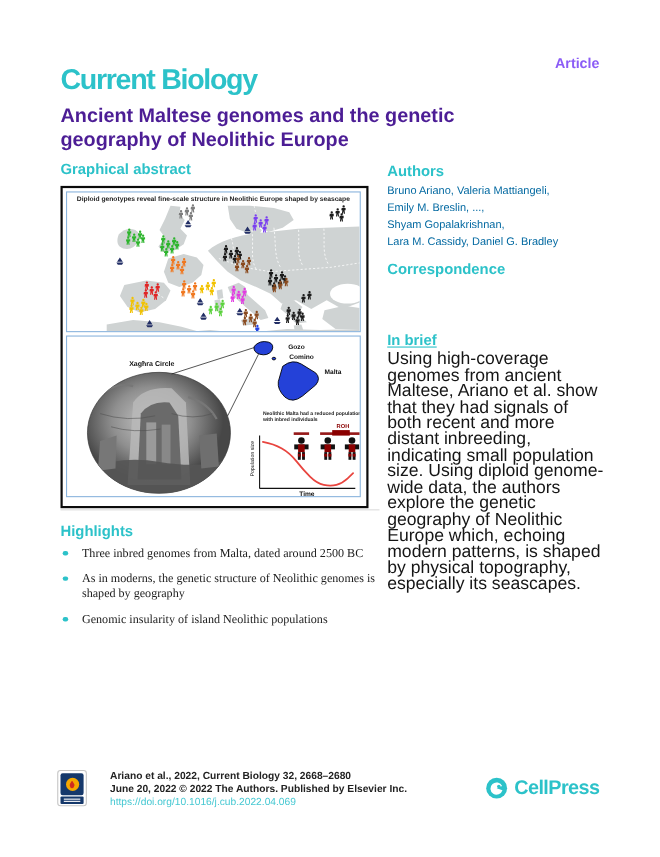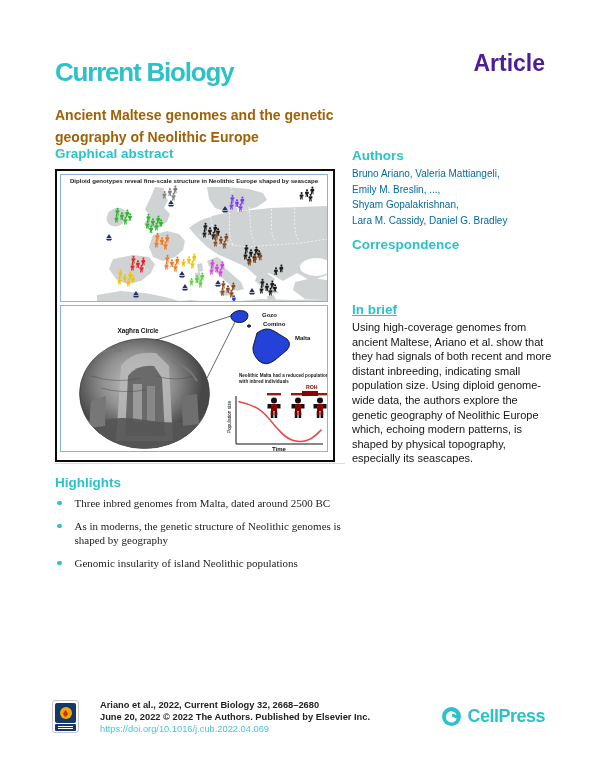--- a/index.html
+++ b/index.html
@@ -1,41 +1,41 @@
 <!DOCTYPE html>
 <html><head>
 <meta charset="utf-8">
 <style>
   html,body{margin:0;padding:0;background:#fff;}
   .page{position:relative;width:600px;height:779px;background:#ffffff;overflow:hidden;
         font-family:"Liberation Sans", sans-serif;color:#1a1a1a;}
-  .article-label{position:absolute;top:50px;right:55px;font-size:23px;font-weight:700;color:#4c1d95;}
+  .article-label{position:absolute;top:50px;right:55px;font-size:13px;font-weight:700;color:#8b5cf6;}
   .journal-logo{position:absolute;top:57px;left:55px;font-size:26px;font-weight:700;color:#2cc2c9;letter-spacing:-1.2px;text-align:center;}
-  .paper-title{position:absolute;top:104px;left:55px;width:500px;font-size:14px;font-weight:700;color:#a16207;line-height:22px;}
+  .paper-title{position:absolute;top:94px;left:55px;width:500px;font-size:18px;font-weight:700;color:#4c1d95;line-height:22px;}
   .teal-h{color:#2cc2c9;font-size:13.5px;font-weight:700;}
   .ga-heading{position:absolute;top:146px;left:55px;}
   .figure-box{position:absolute;top:169px;left:55px;width:280px;height:293px;border:2.5px solid #0b0b0b;
               box-sizing:border-box;background:#fff;padding:3px;}
   .panel{border:1.6px solid #8ab4dd;background:#fff;box-sizing:content-box;width:266px;}
   .panel.map{height:126px;margin-bottom:3px;}
   .panel.malta{height:145px;}
   .panel svg{display:block;}
   .rule-left{position:absolute;top:463px;left:55px;width:290px;height:1px;background:#dcdcdc;}
   .highlights-heading{position:absolute;top:475px;left:55px;}
   .highlights-list{position:absolute;top:496px;left:55px;width:305px;}
   .hl-item{display:flex;margin-bottom:9px;font-family:Liberation Serif, serif;}
   .hl-bullet{flex:0 0 auto;width:4.5px;height:4.5px;border-radius:50%;background:#2cc2c9;margin:4.5px 13px 0 2px;}
   .hl-text{font-size:11px;line-height:14px;color:#1c1c1c;}
   .rcol{position:absolute;left:352px;width:200px;}
   .authors-heading{top:148px;}
   .authors-lines{top:166px;font-size:10px;line-height:15.5px;color:#0369a1;}
   .corr-heading{top:237px;}
   .corr-lines{top:255px;font-size:11.5px;line-height:14.5px;color:#151515;}
   .inbrief-heading{top:302px;text-decoration:underline;}
-  .inbrief-text{top:320px;font-size:11px;line-height:14.6px;color:#151515;}
+  .inbrief-text{top:320px;font-size:16px;line-height:14.6px;color:#151515;}
   .footer-citation{position:absolute;left:100px;top:699px;font-size:9.3px;line-height:12px;font-weight:700;color:#222;}
   .doi-link{font-weight:400;color:#45c8d2;text-decoration:none;}
   .crossmark{position:absolute;left:52px;top:700px;width:27px;height:33px;border:1px solid #c6c6c6;border-radius:3px;
              background:#fff;box-sizing:border-box;padding:2px;}
   .cm-top{width:21px;height:20px;background:#15386b;border-radius:2px;display:flex;align-items:center;justify-content:center;}
   .cm-circle{width:12px;height:12px;border-radius:50%;background:#f5a800;display:flex;align-items:center;justify-content:center;}
   .cm-flame{width:5px;height:7px;background:#d02b1e;clip-path:polygon(50% 0,100% 60%,70% 100%,30% 100%,0 60%);}
   .cm-bottom{width:21px;height:7px;background:#15386b;border-radius:1px;margin-top:1px;
              display:flex;flex-direction:column;align-items:center;justify-content:center;gap:1px;}
   .cm-line{width:15px;height:1px;background:#fff;}

